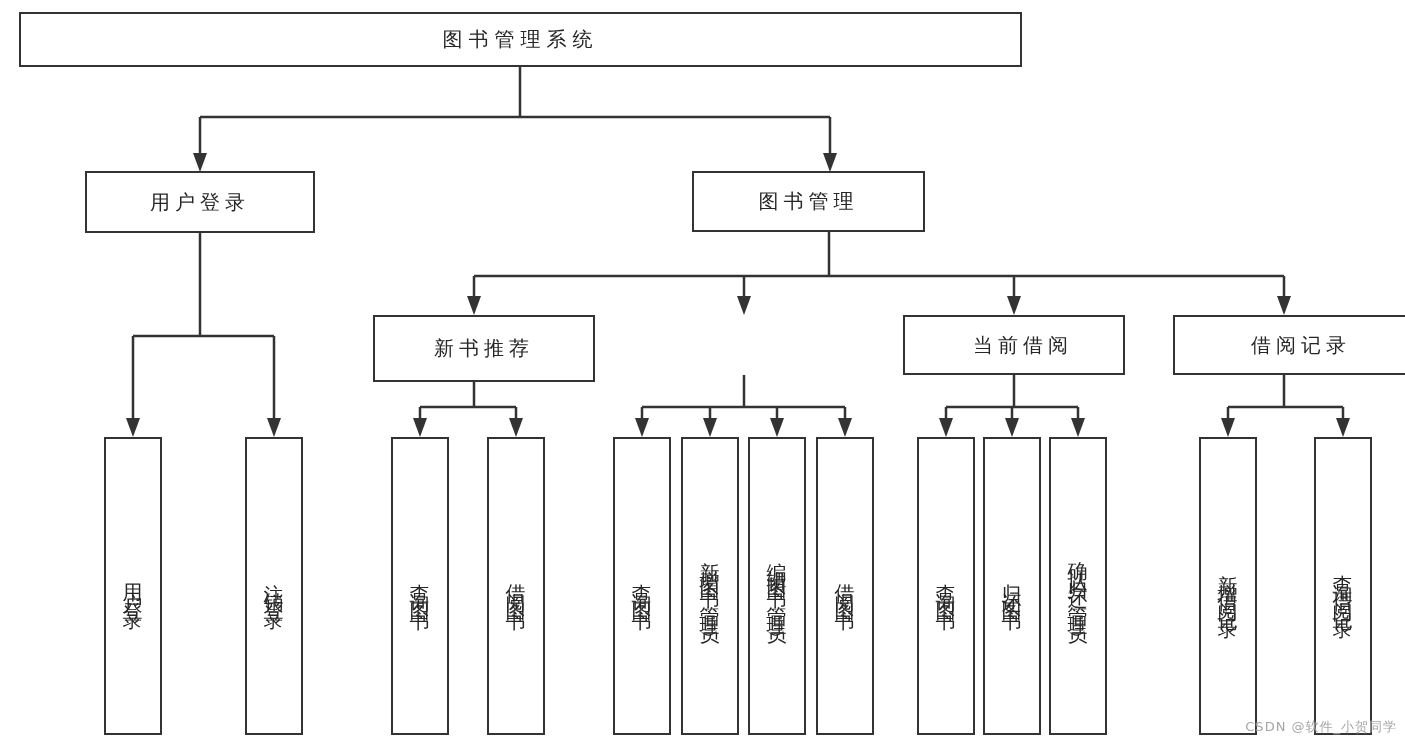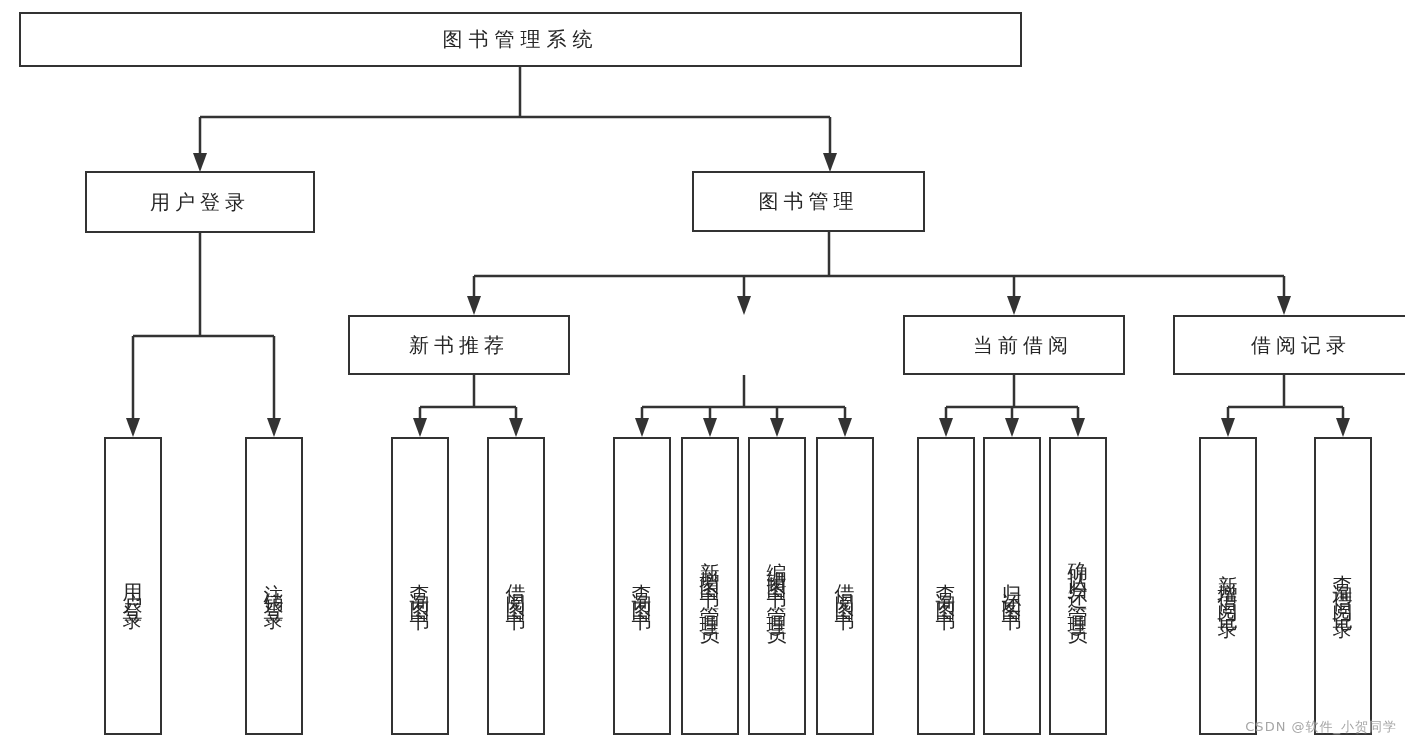--- a/index.html
+++ b/index.html
@@ -74,21 +74,21 @@
     <span>图书管理系统</span>
   </div>
 
   <div class="box h-node" style="left:85px; top:171px; width:230px; height:62px;">
     <span>用户登录</span>
   </div>
   <div class="box h-node" style="left:692px; top:171px; width:233px; height:61px;">
     <span>图书管理</span>
   </div>
 
-  <div class="box h-node" style="left:348px; top:315px; width:222px; height:60px;">
+  <div class="box h-node" style="left:373px; top:315px; width:222px; height:67px;">
     <span>新书推荐</span>
   </div>
   <div class="box h-node" style="left:903px; top:315px; width:222px; height:60px;padding-left:18px;">
     <span>当前借阅</span>
   </div>
   <div class="box h-node" style="left:1173px; top:315px; width:256px; height:60px;">
     <span>借阅记录</span>
   </div>
 
   <div class="box leaf" style="left:104px; top:437px; width:58px; height:298px;">

